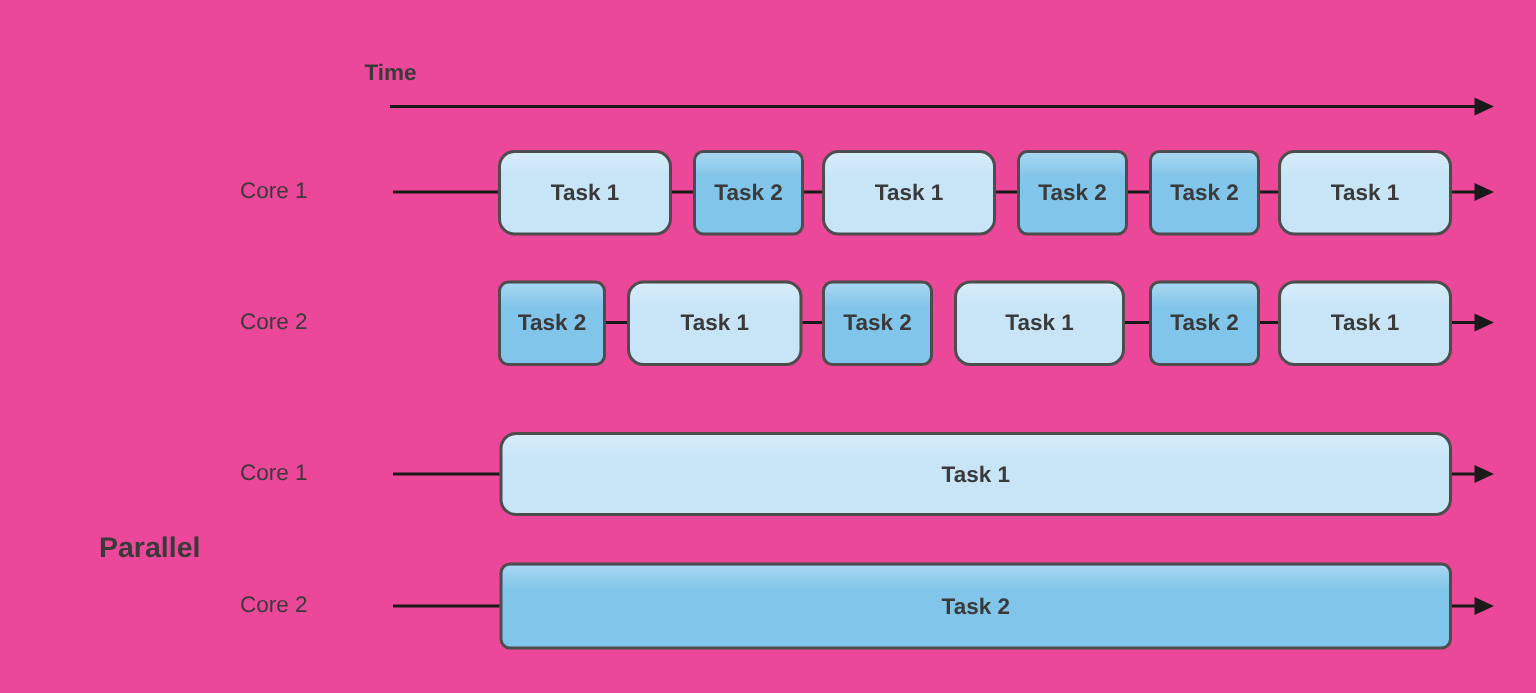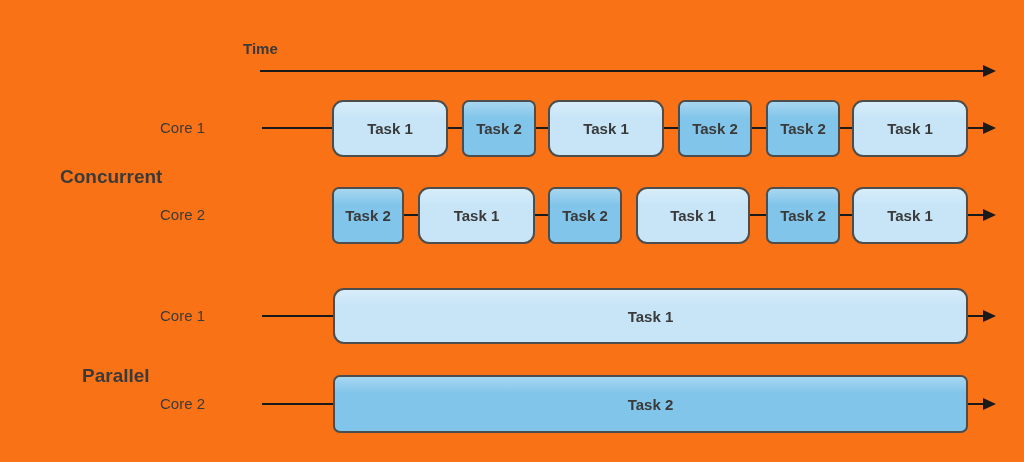--- a/index.html
+++ b/index.html
@@ -5,21 +5,21 @@
   html, body {
     margin: 0;
     padding: 0;
     background: #ffffff;
     font-family: "Liberation Sans", "DejaVu Sans", sans-serif;
   }
   .canvas {
     position: relative;
     width: 1024px;
     height: 462px;
-    background: #f97316;
+    background: #ec4899;
     overflow: hidden;
   }
   .txt {
     position: absolute;
     color: var(--text, #3a3a3a);
     font-weight: bold;
     white-space: nowrap;
   }
   .time-label { font-size: 15px; }
   .section-label { font-size: 19px; }
@@ -62,22 +62,21 @@
 </style>
 </head>
 <body>
 
 <div class="canvas">
 
   <div class="txt time-label" style="left:243px; top:40px;">Time</div>
   <div class="hline" style="left:260px; top:70px; width:724px;"></div>
   <div class="arrow-right" style="left:983px; top:65px;"></div>
 
-  <div class="txt section-label" style="left:60px; top:166px;">Concurrent</div>
-  <div class="txt section-label" style="left:82px; top:355px;margin-top:10px;">Parallel</div>
+  <div class="txt section-label" style="left:66px; top:355px;">Parallel</div>
 
   <div class="core-label" style="left:160px; top:119px;">Core 1</div>
   <div class="hline" style="left:262px; top:127px; width:70px;"></div>
 
   <div class="task-box light" style="left:332px; top:100px; width:116px; height:57px;">Task 1</div>
   <div class="hline" style="left:448px; top:127px; width:14px;"></div>
   <div class="task-box dark" style="left:462px; top:100px; width:74px; height:57px;">Task 2</div>
   <div class="hline" style="left:536px; top:127px; width:12px;"></div>
   <div class="task-box light" style="left:548px; top:100px; width:116px; height:57px;">Task 1</div>
   <div class="hline" style="left:664px; top:127px; width:14px;"></div>

